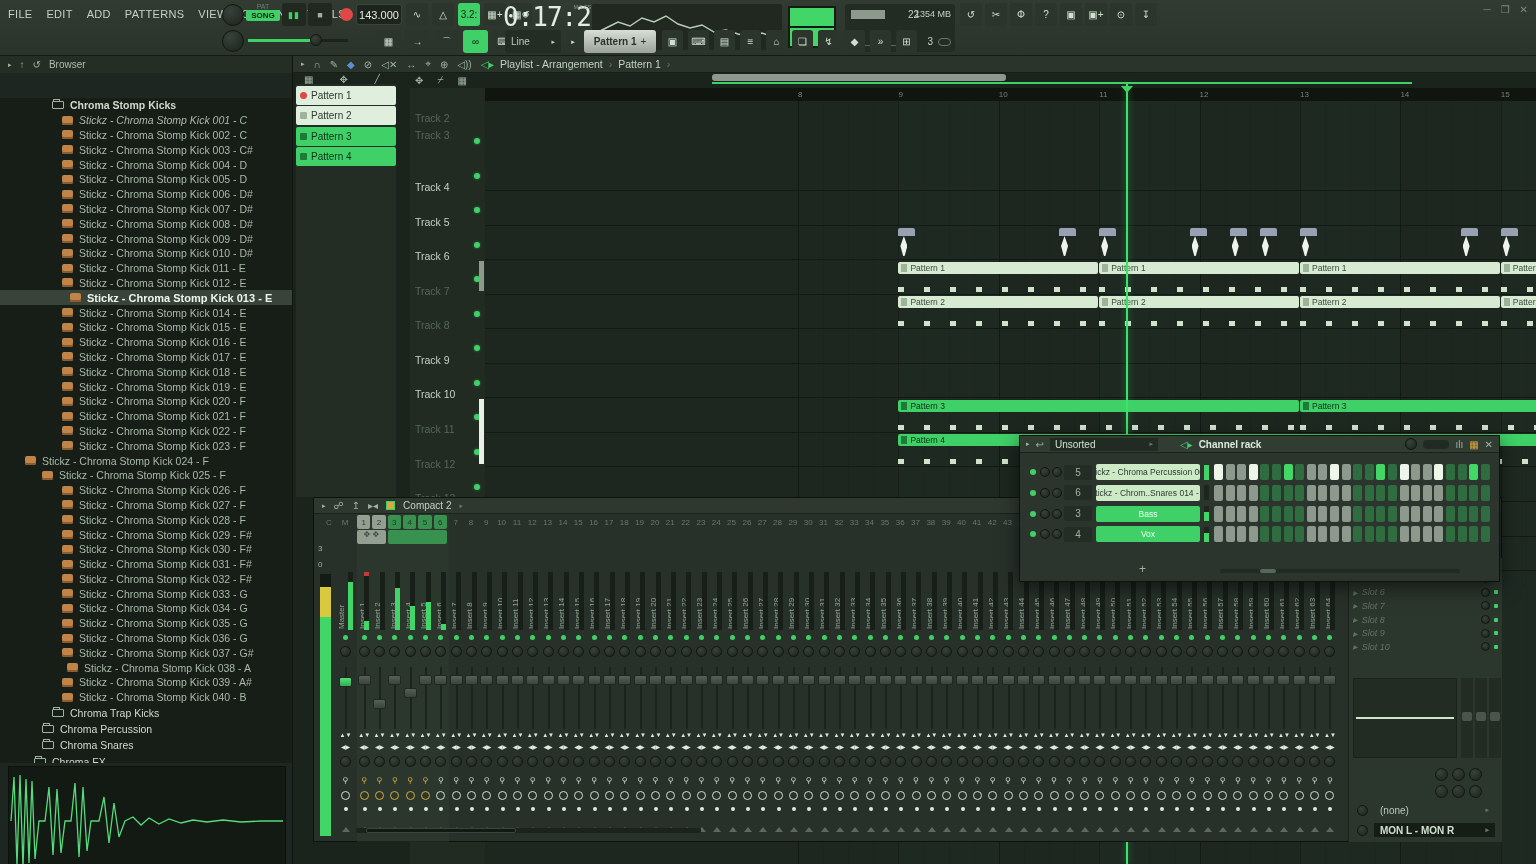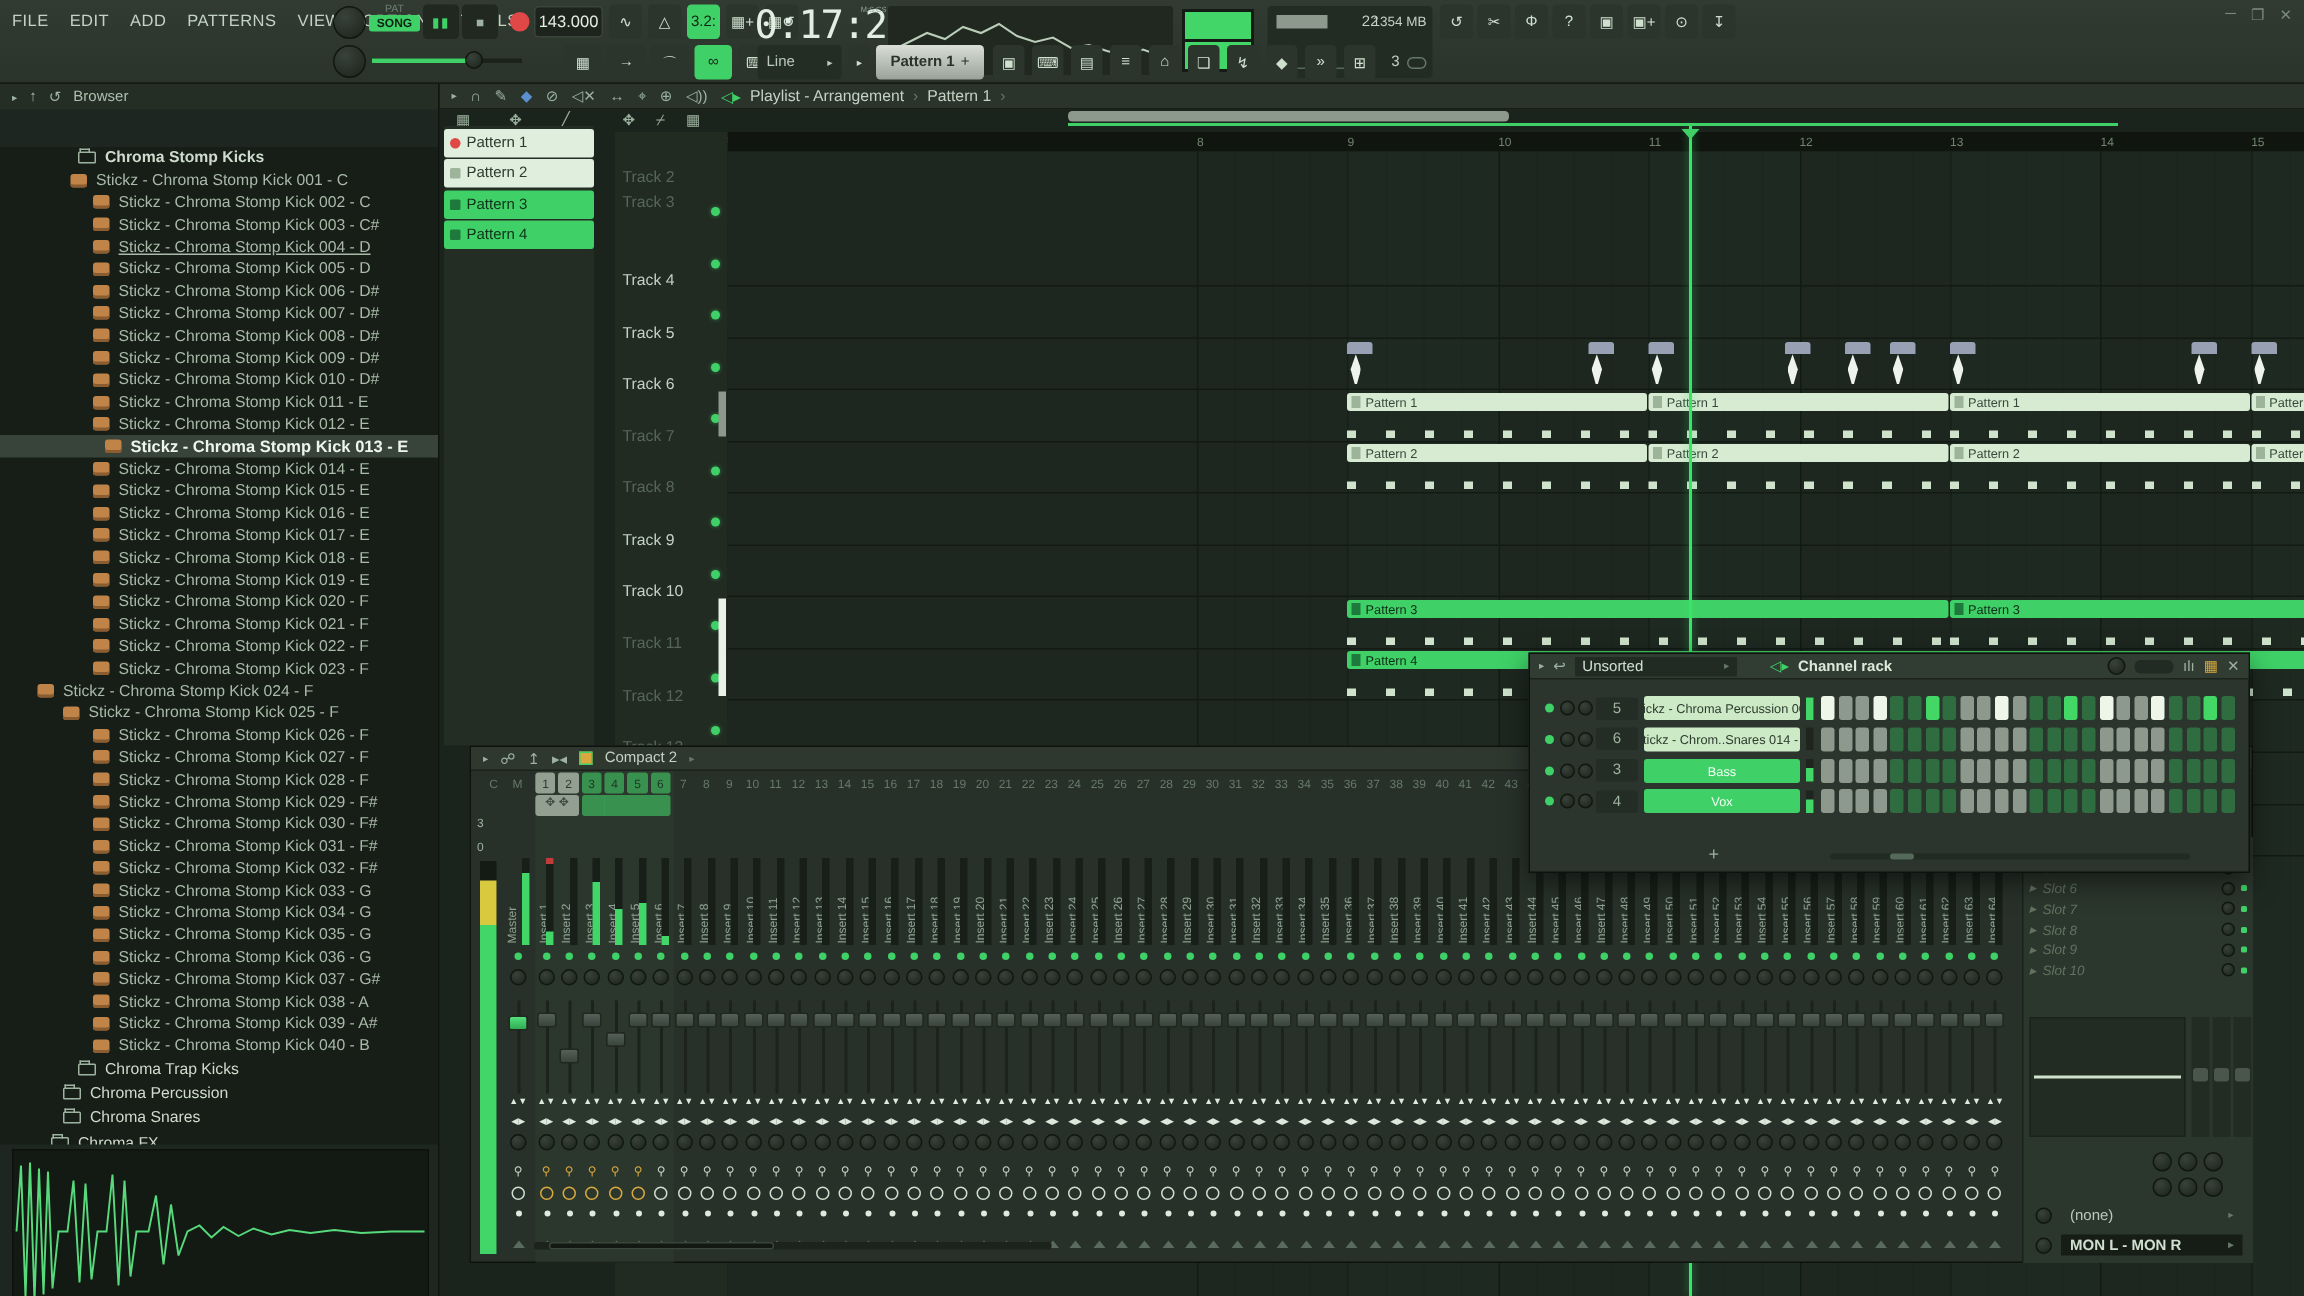--- a/index.html
+++ b/index.html
@@ -239,33 +239,33 @@
       <span class="ic" style="font-size:7px;">▸</span>
       <span class="ic">↑</span>
       <span class="ic">↺</span>
       <span>Browser</span>
     </div>
     <div id="blist">
         <div class="brow" style="padding-left: 52px; color: rgb(207, 220, 205); font-weight: bold;">
           <span class="fldic"></span>
           <span>Chroma Stomp Kicks</span>
         </div>
-        <div class="brow" style="padding-left: 47px;">
+        <div class="brow" style="padding-left: 62px; font-style: italic;">
           <span class="smpic"></span>
           <span>Stickz - Chroma Stomp Kick 001 - C</span>
         </div>
         <div class="brow" style="padding-left: 62px;">
           <span class="smpic"></span>
           <span>Stickz - Chroma Stomp Kick 002 - C</span>
         </div>
         <div class="brow" style="padding-left: 62px;">
           <span class="smpic"></span>
           <span>Stickz - Chroma Stomp Kick 003 - C#</span>
         </div>
-        <div class="brow" style="padding-left: 62px; text-decoration: underline;">
+        <div class="brow" style="padding-left: 62px;">
           <span class="smpic"></span>
           <span>Stickz - Chroma Stomp Kick 004 - D</span>
         </div>
         <div class="brow" style="padding-left: 62px;">
           <span class="smpic"></span>
           <span>Stickz - Chroma Stomp Kick 005 - D</span>
         </div>
         <div class="brow" style="padding-left: 62px;">
           <span class="smpic"></span>
           <span>Stickz - Chroma Stomp Kick 006 - D#</span>
@@ -387,21 +387,21 @@
           <span>Stickz - Chroma Stomp Kick 035 - G</span>
         </div>
         <div class="brow" style="padding-left: 62px;">
           <span class="smpic"></span>
           <span>Stickz - Chroma Stomp Kick 036 - G</span>
         </div>
         <div class="brow" style="padding-left: 62px;">
           <span class="smpic"></span>
           <span>Stickz - Chroma Stomp Kick 037 - G#</span>
         </div>
-        <div class="brow" style="padding-left: 62px;">
+        <div class="brow" style="padding-left: 26px; justify-content: center;">
           <span class="smpic"></span>
           <span>Stickz - Chroma Stomp Kick 038 - A</span>
         </div>
         <div class="brow" style="padding-left: 62px;">
           <span class="smpic"></span>
           <span>Stickz - Chroma Stomp Kick 039 - A#</span>
         </div>
         <div class="brow" style="padding-left: 62px;">
           <span class="smpic"></span>
           <span>Stickz - Chroma Stomp Kick 040 - B</span>

